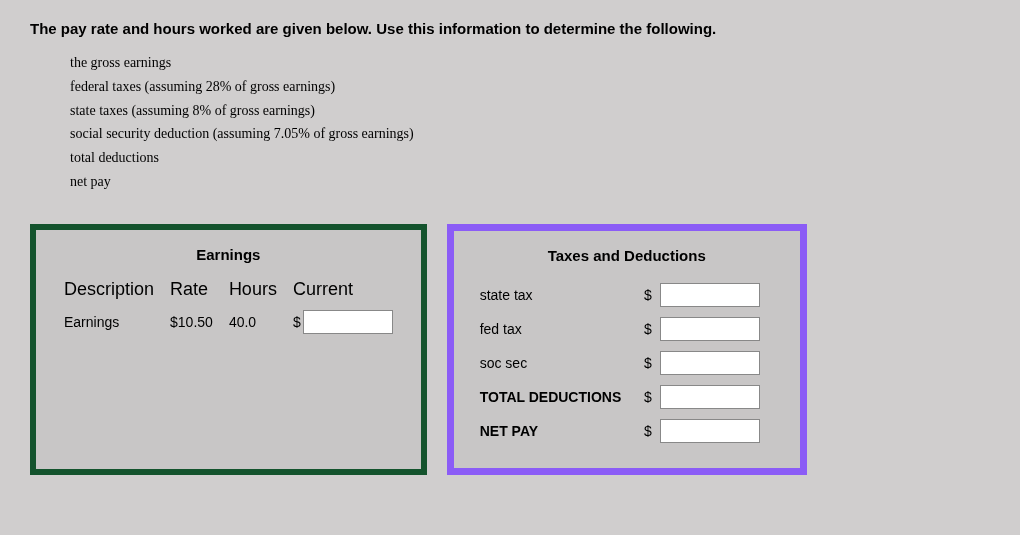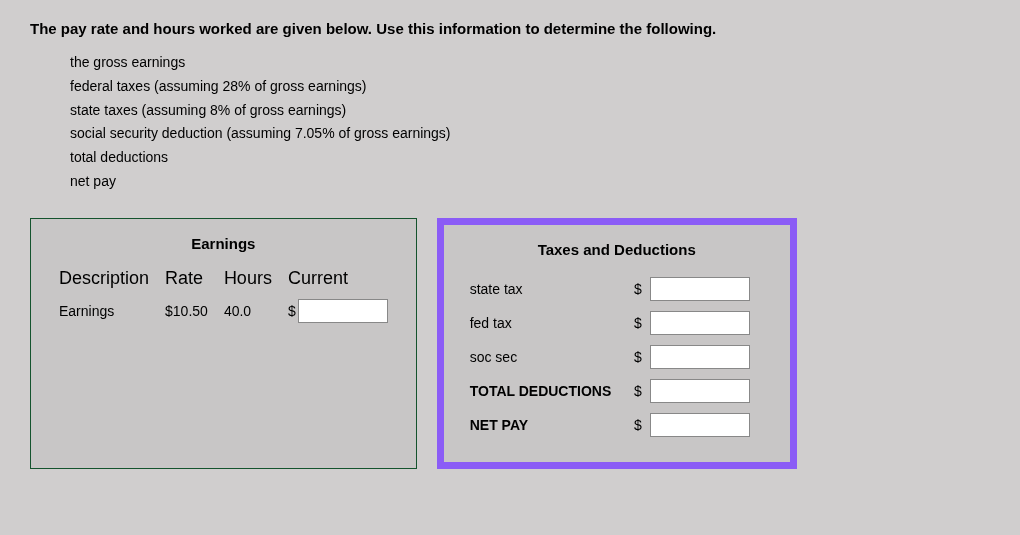--- a/index.html
+++ b/index.html
@@ -29,39 +29,40 @@
 
     .intro-text {
       font-size: 15px;
       font-weight: bold;
       margin-bottom: 14px;
       color: #000;
     }
 
     .list-section {
       margin-left: 40px;
-      margin-bottom: 24px;
+      margin-bottom: 30px;
+      font-family: Liberation Serif, serif;
     }
 
     .list-section p {
       font-size: 14px;
       color: #000;
       line-height: 1.7;
     }
 
     .tables-row {
       display: flex;
       flex-direction: row;
       gap: 20px;
       margin-top: 10px;
     }
 
     .earnings-box {
       background-color: #c8c6c6;
-      border: 1px solid #14532d;
+      border: 6px solid #14532d;
       padding: 16px 20px 30px 20px;
       flex: 0 0 380px;
       min-height: 200px;
     }
 
     .earnings-box h2 {
       text-align: center;
       font-size: 15px;
       font-weight: bold;
       margin-bottom: 12px;

